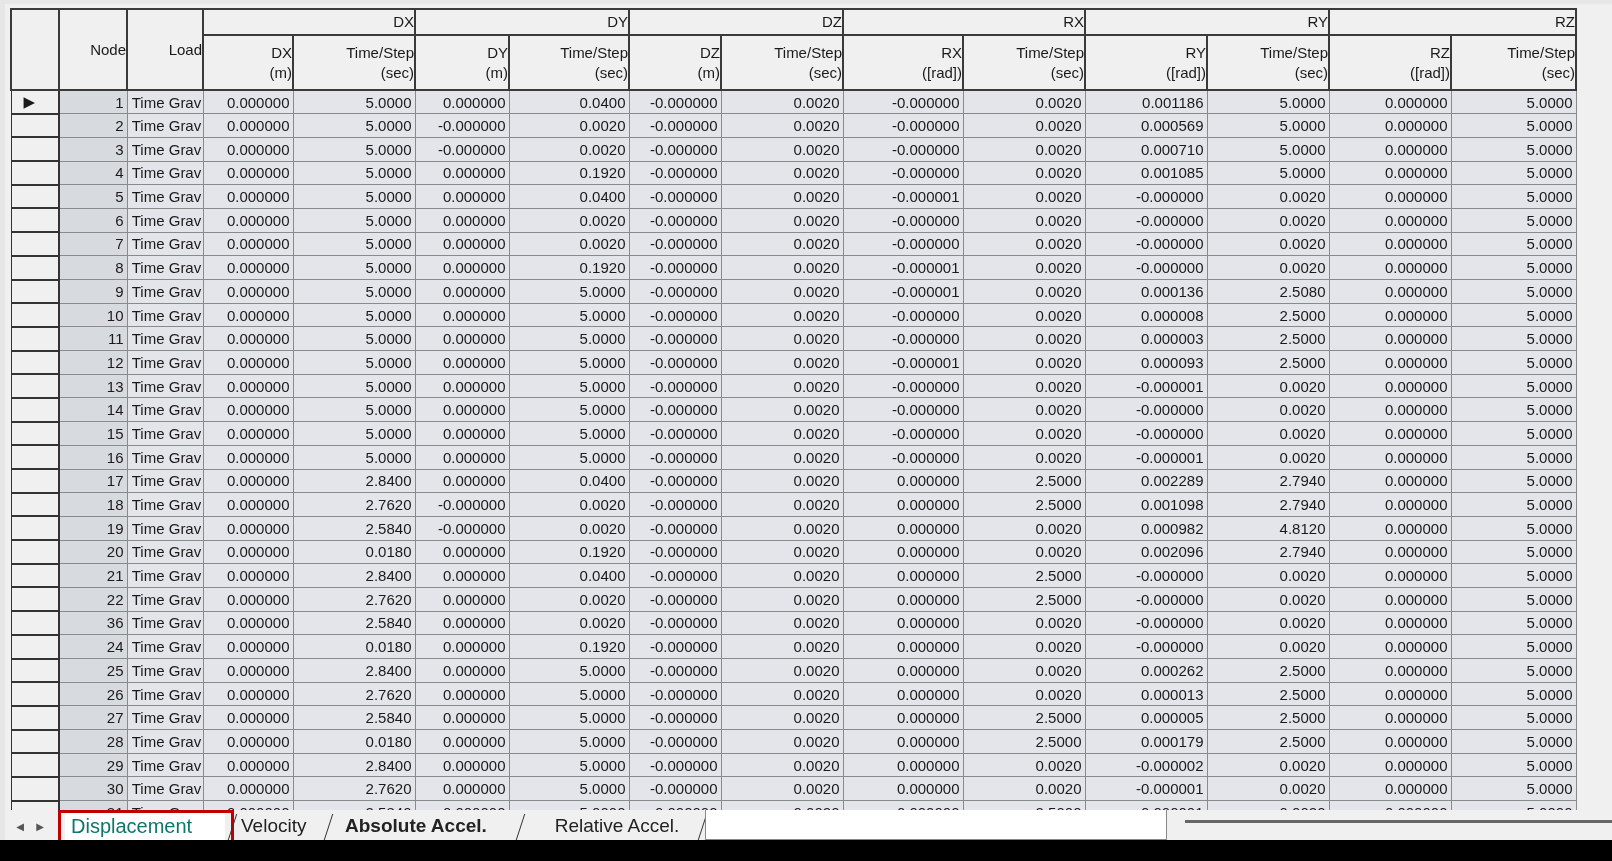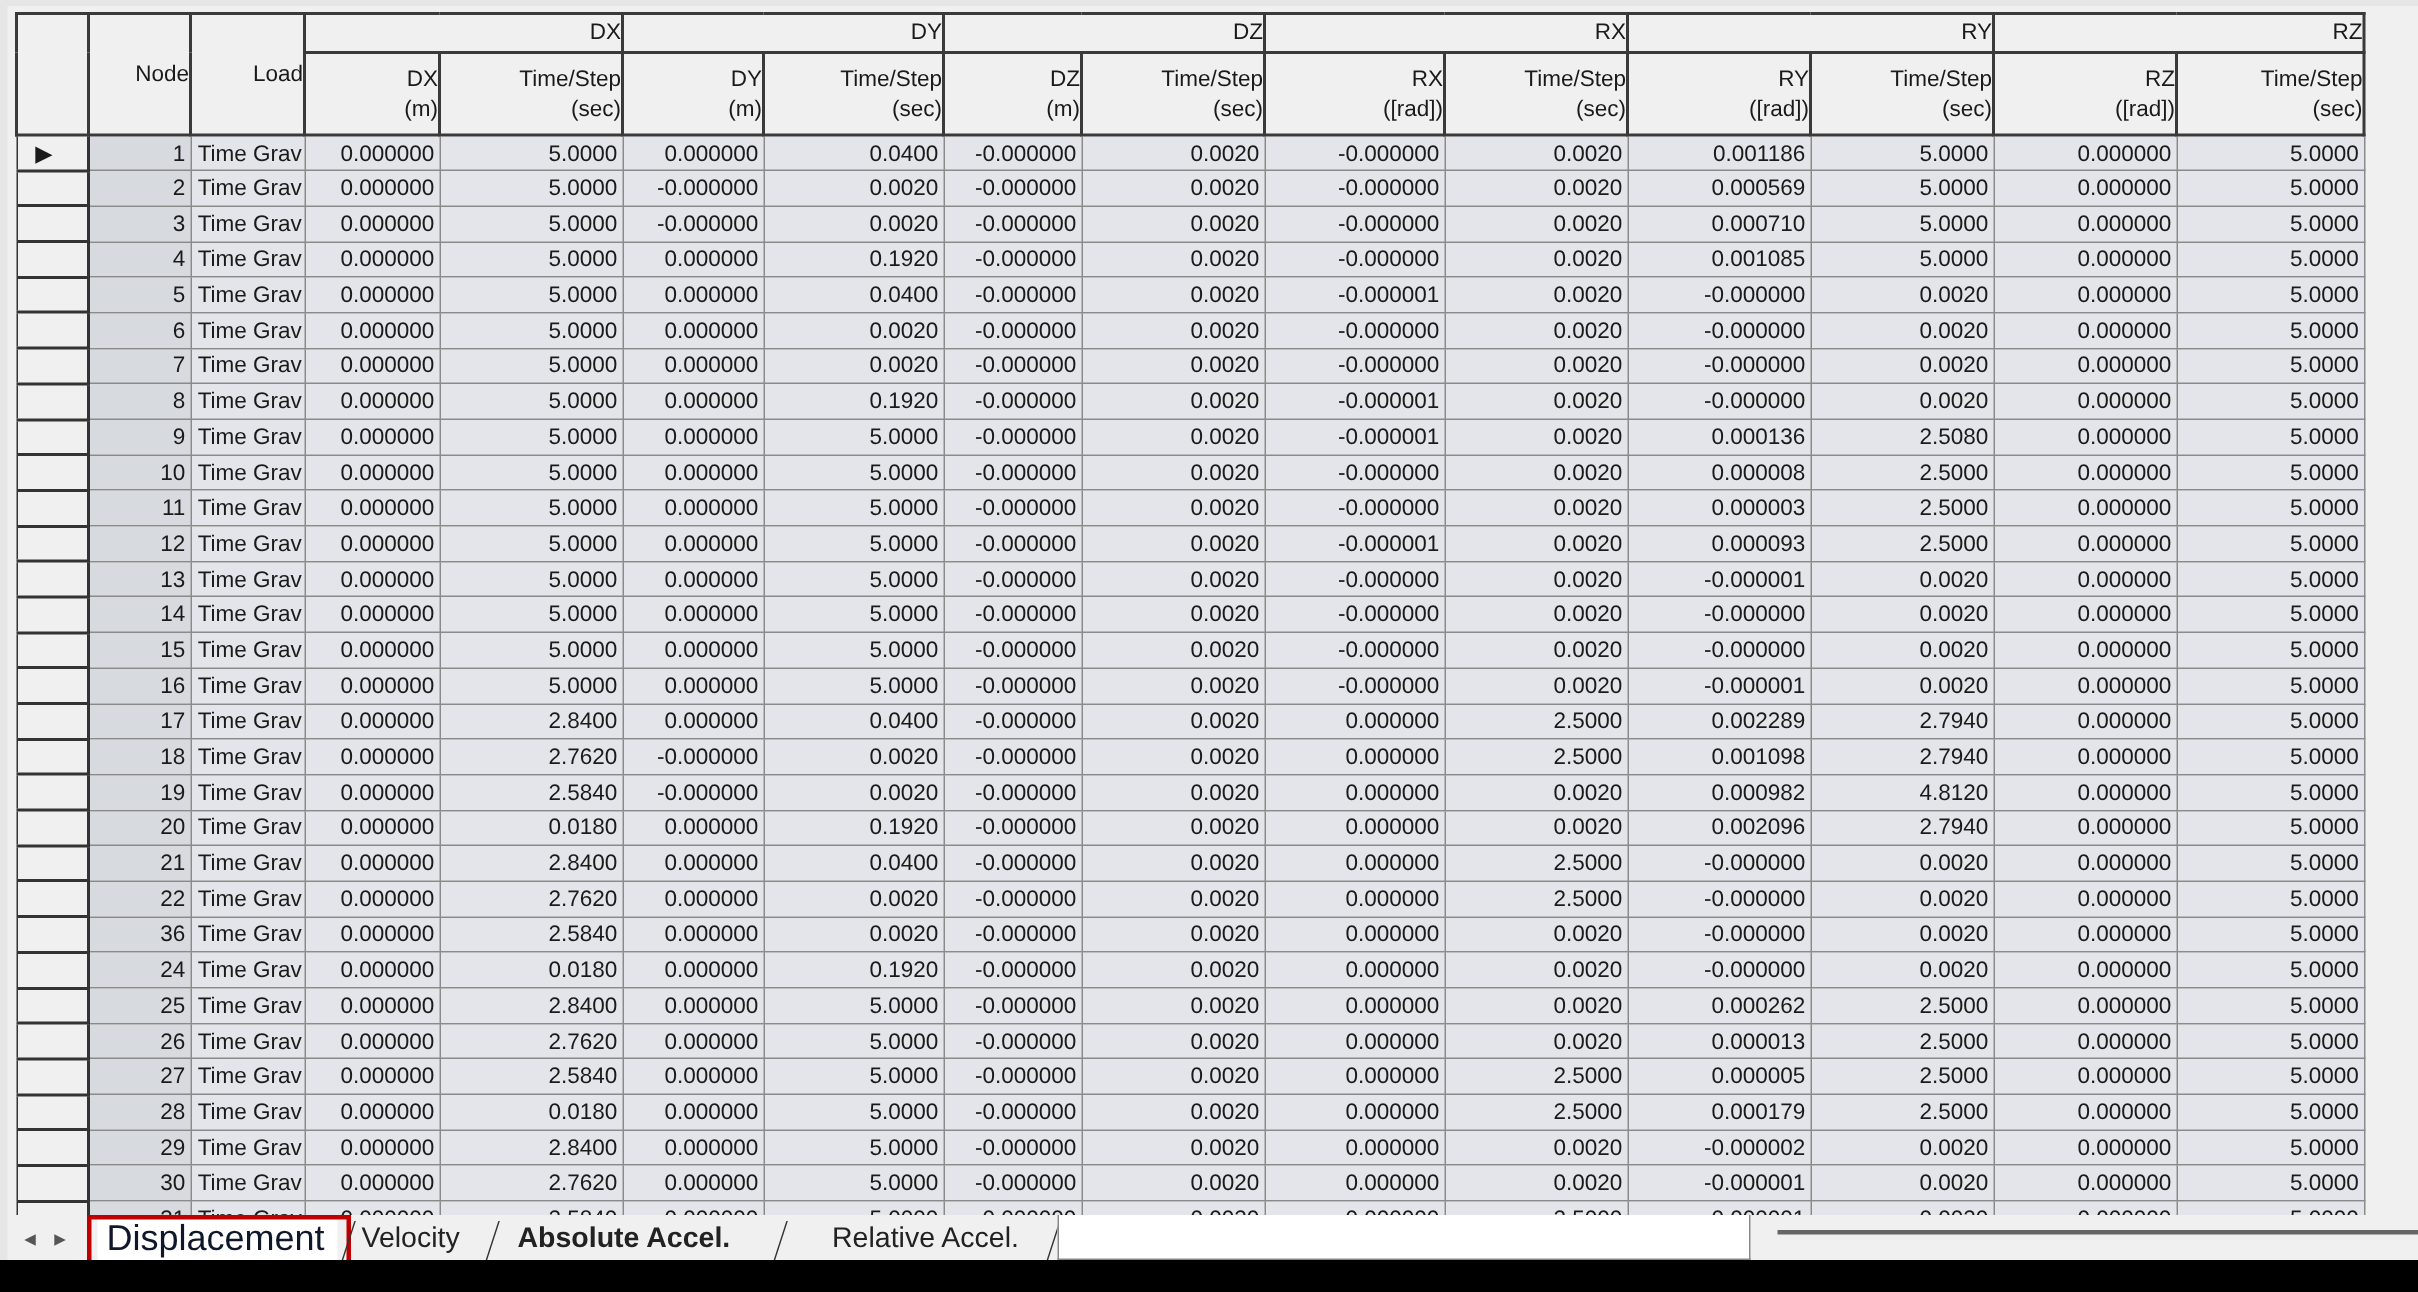--- a/index.html
+++ b/index.html
@@ -11,21 +11,21 @@
   table.grid th { background: #f0f0f0; font-weight: normal; text-align: right; line-height: 20px; border-color: #3a3a3a; border-width: 2px; }
   th.grp { height: 26px; }
   th.sub { height: 55px; }
   td { height: 23.7px; background: #e3e5ea; text-align: right; padding-right: 3px; }
   td.sel { background: #f0f0f0; border-color: #333 !important; border-width: 1px 2px 2px 1px !important; text-align: left; padding-left: 12px; font-size: 12px; }
   td.node { background: #d7dade; }
   td.load { text-align: center; padding-left: 3px; padding-right: 0; }
   .tabbar { position: absolute; left: 0; top: 806px; width: 1612px; height: 34px; background: #f0f0f0; }
   .nav-btn { position: absolute; top: 8px; width: 14px; height: 18px; font-size: 10px; color: #555; text-align: center; line-height: 18px; }
   .tab { position: absolute; top: 2px; height: 28px; font-size: 19px; color: #222; line-height: 28px; }
-  .tab.active { background: #fff; font-size: 24px; color: #0f172a; }
+  .tab.active { background: #fff; font-size: 20px; color: #0f766e; }
   .tab-highlight { position: absolute; left: 53px; top: 0; width: 176px; height: 33px; border: 3px solid #c00000; }
   .tab-sep { position: absolute; top: 4px; height: 26px; width: 1px; background: #333; transform: skewX(-18deg); }
   .tabfill { position: absolute; left: 700px; top: 0; width: 462px; height: 30px; background: #fff; border: 1px solid #888; border-top: none; }
   .hscroll-track { position: absolute; left: 1180px; top: 10px; width: 432px; height: 3px; background: #666; }
   .bottom-strip { position: absolute; left: 0; top: 840px; width: 1612px; height: 21px; background: #000; }
 </style>
 </head>
 <body>
 
 <div id="app">

